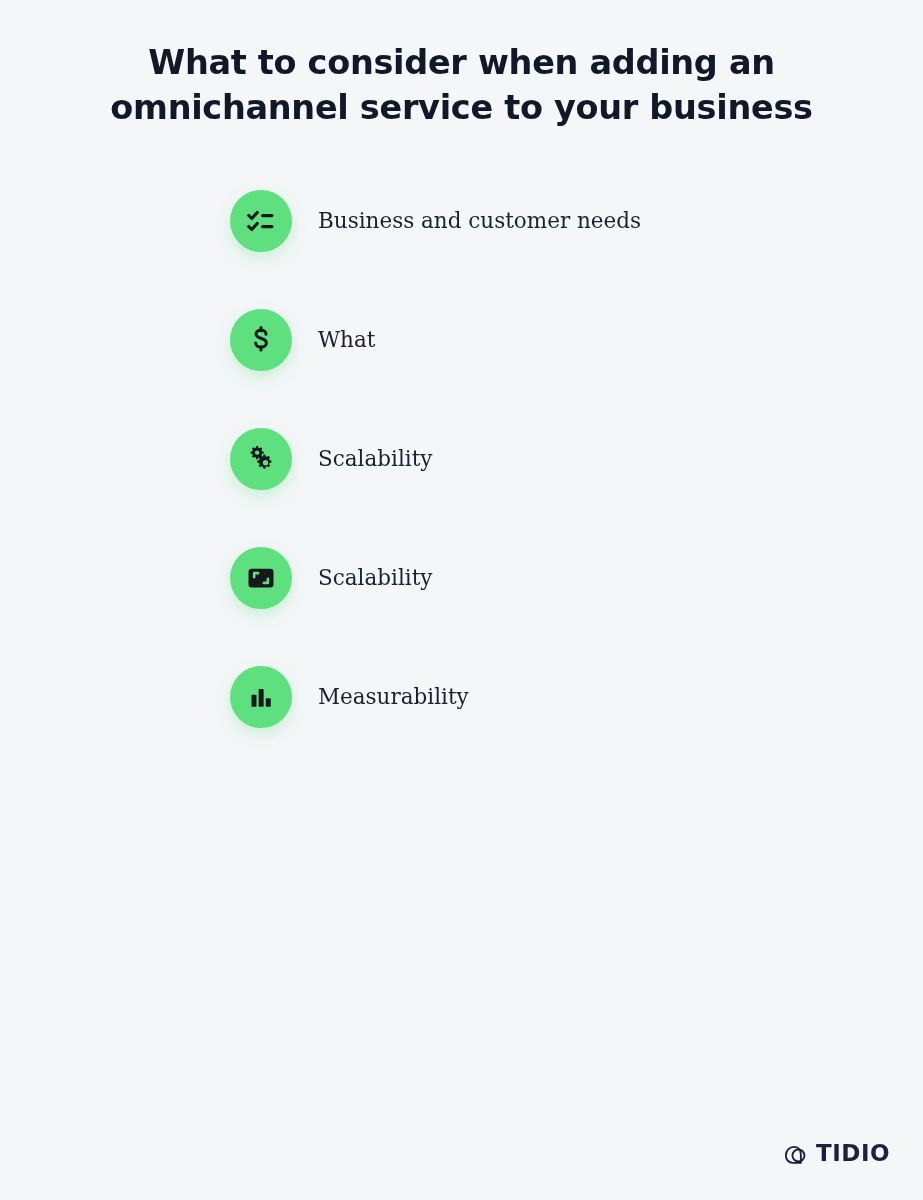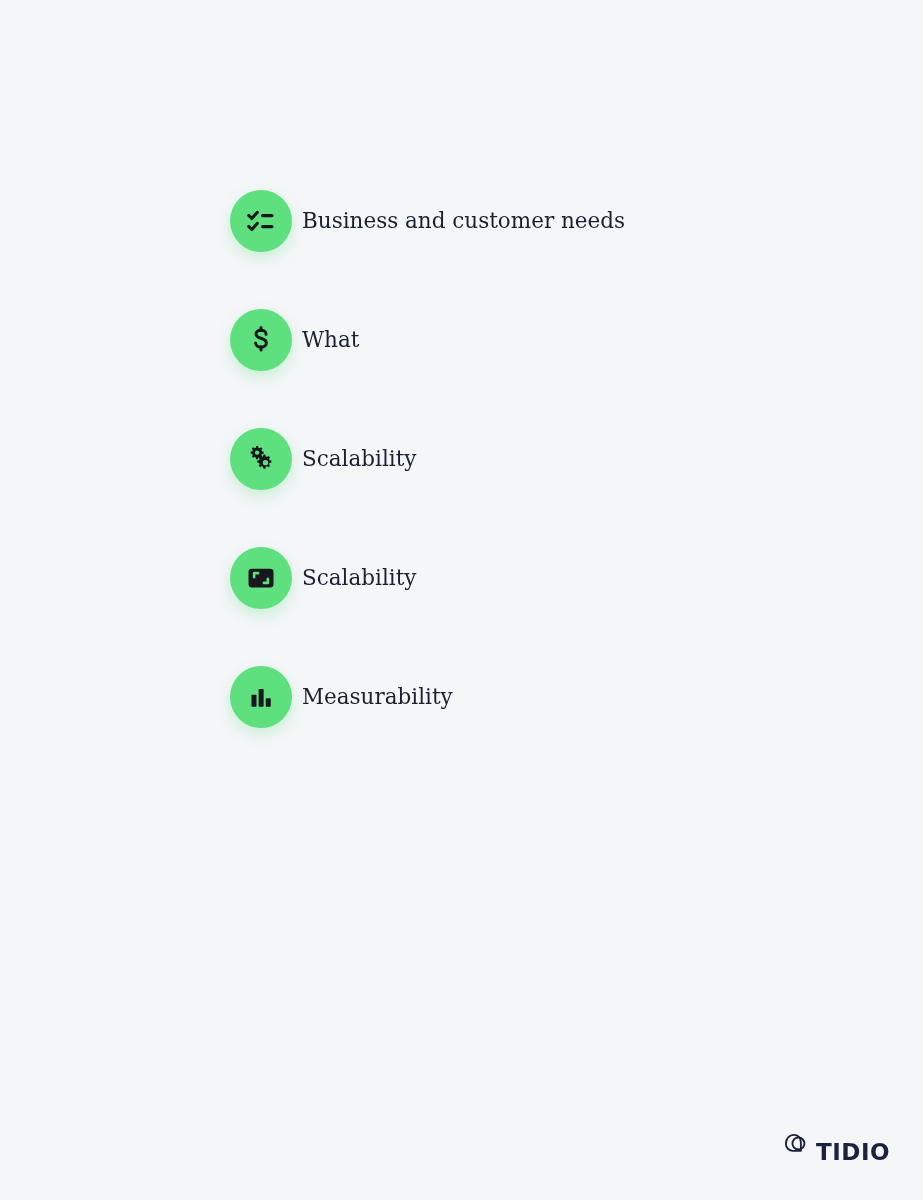--- a/index.html
+++ b/index.html
@@ -62,54 +62,55 @@
     align-items: center;
     justify-content: center;
     box-shadow: 0 6px 14px rgba(95, 224, 127, 0.28);
   }
 
   .icon-circle svg {
     display: block;
   }
 
   .item-label {
-    margin-left: 10px;
+    margin-left: 26px;
     font-family: "DejaVu Serif", "Liberation Serif", serif;
     font-size: 21.5px;
     line-height: 30px;
     color: #1b2133;
     white-space: nowrap;
   }
 
   
   .logo {
     position: absolute;
     right: 33px;
-    bottom: 36px;
+    bottom: 24px;
     display: flex;
-    align-items: flex-end;
+    align-items: flex-start;
   }
   .logo-mark {
     display: block;
   }
   .logo-word {
     margin-left: 5px;
     font-family: "DejaVu Sans", sans-serif;
     font-weight: 600;
     font-size: 23px;
     letter-spacing: 0.5px;
     color: #1b2240;
     line-height: 1;
   }
 </style>
 </head>
 <body>
 
 <div class="page">
 
+  <div class="title">What to consider when adding an omnichannel service to your business</div>
 
   <div class="list">
 
     <div class="list-item">
       <div class="icon-circle">
         <span>
           <svg width="30" height="30" viewBox="0 0 24 24" fill="none">
             <path d="M2.2 7.6 L4.6 10 L9 5.2" stroke="#16181d" stroke-width="2.5" stroke-linecap="round" stroke-linejoin="round"></path>
             <path d="M2.2 16.4 L4.6 18.8 L9 14" stroke="#16181d" stroke-width="2.5" stroke-linecap="round" stroke-linejoin="round"></path>
             <rect x="12" y="6.4" width="10" height="2.5" rx="1.25" fill="#16181d"></rect>

